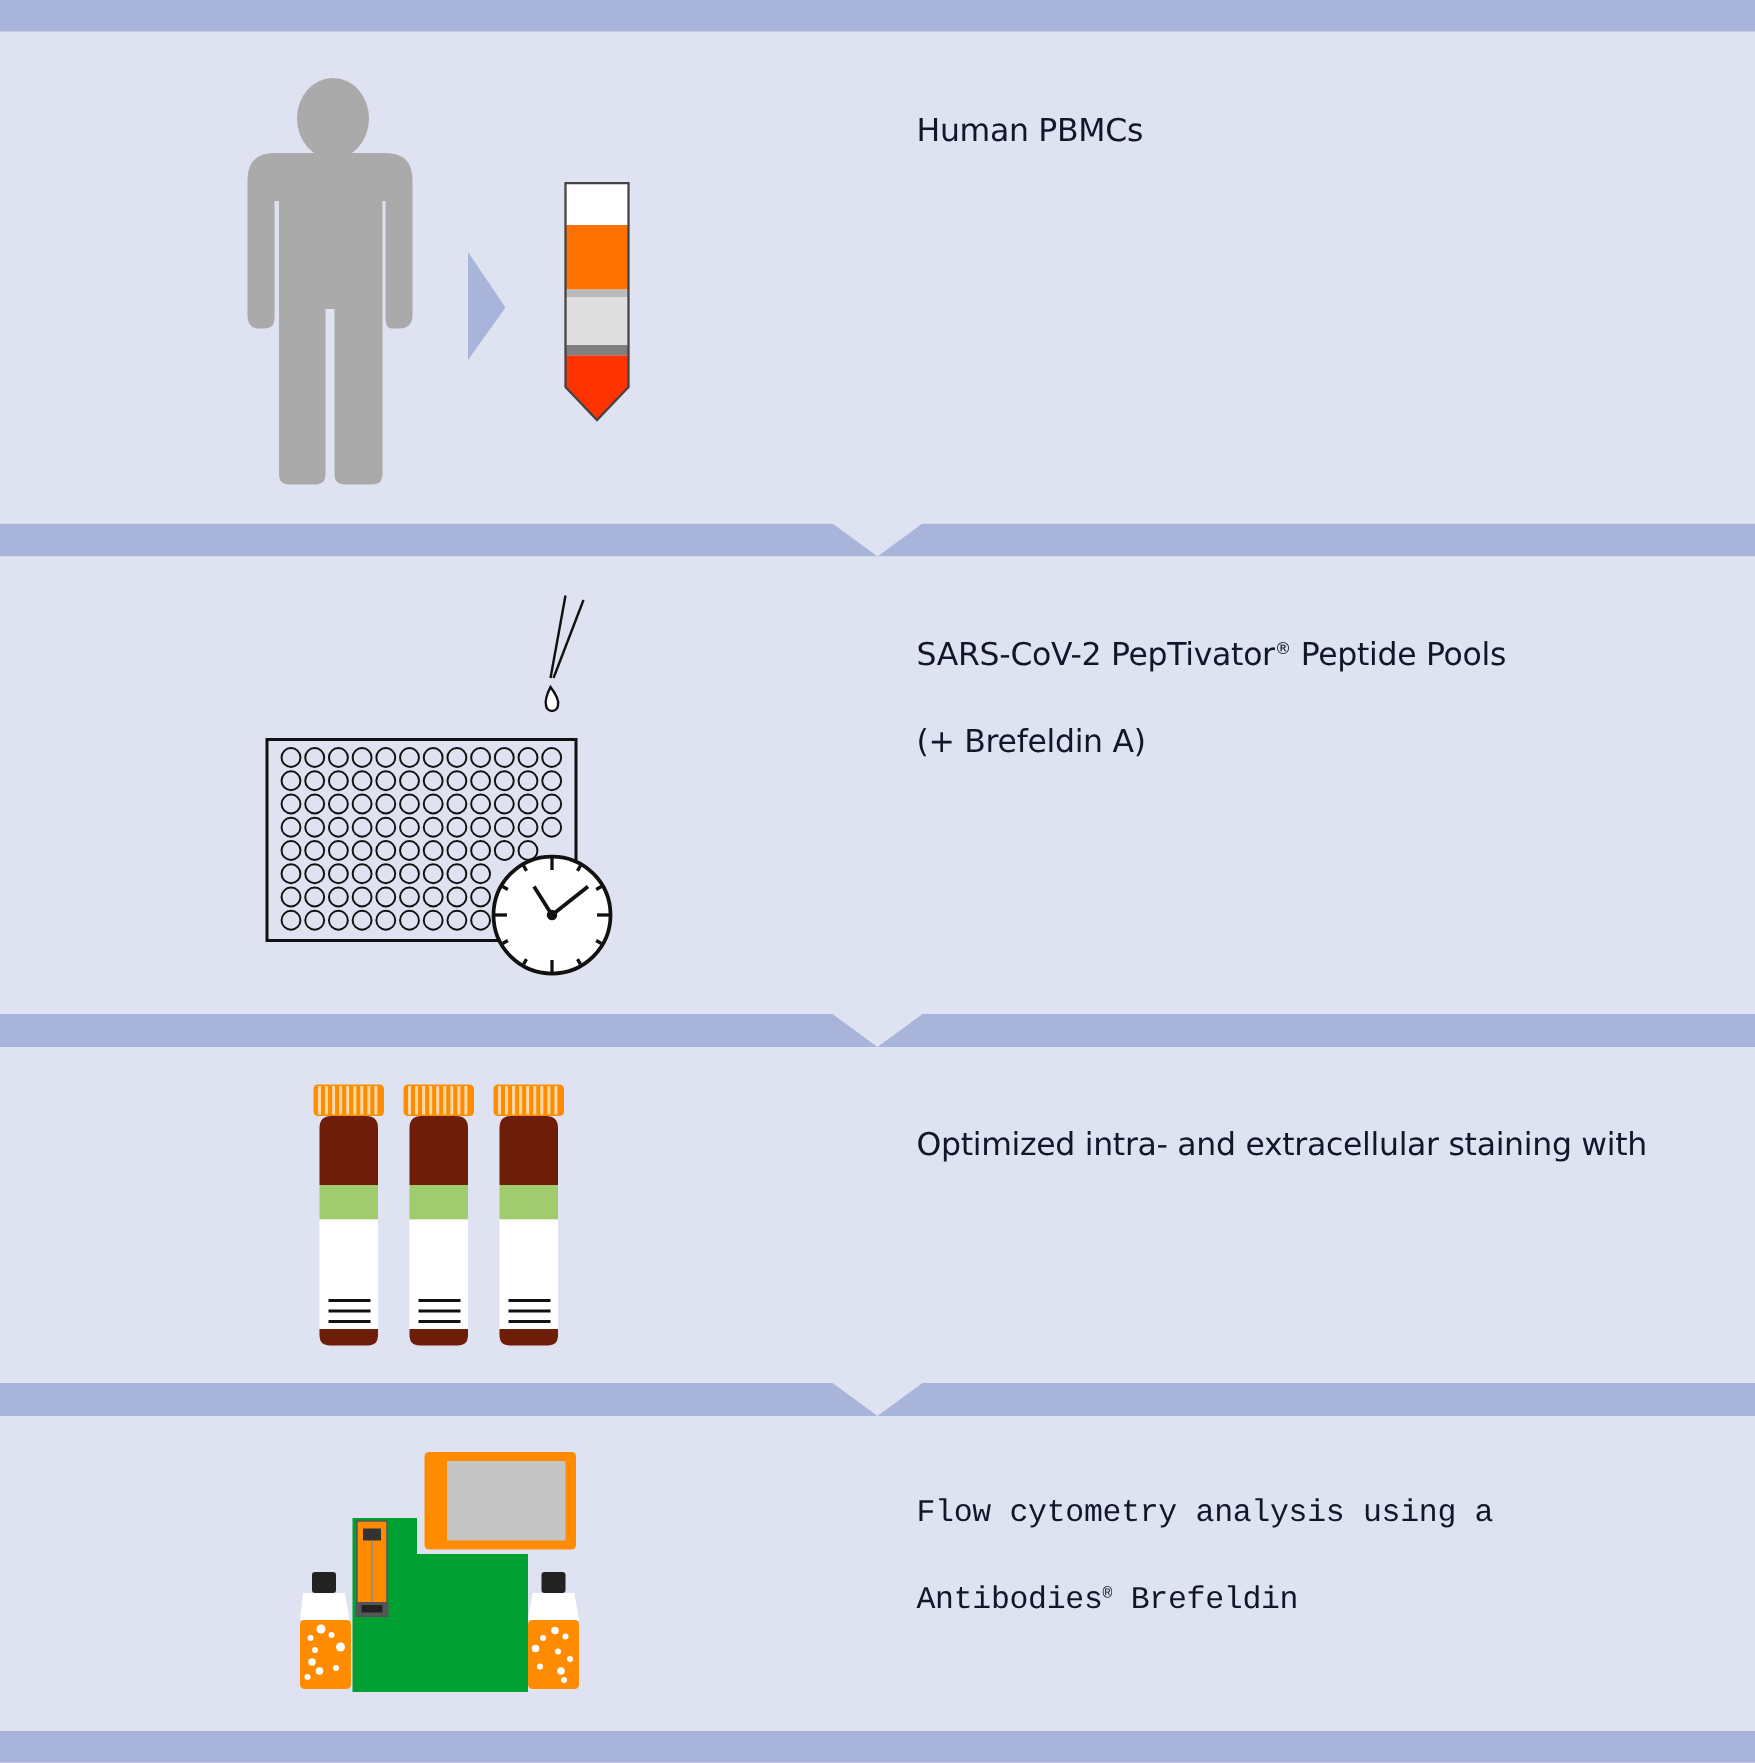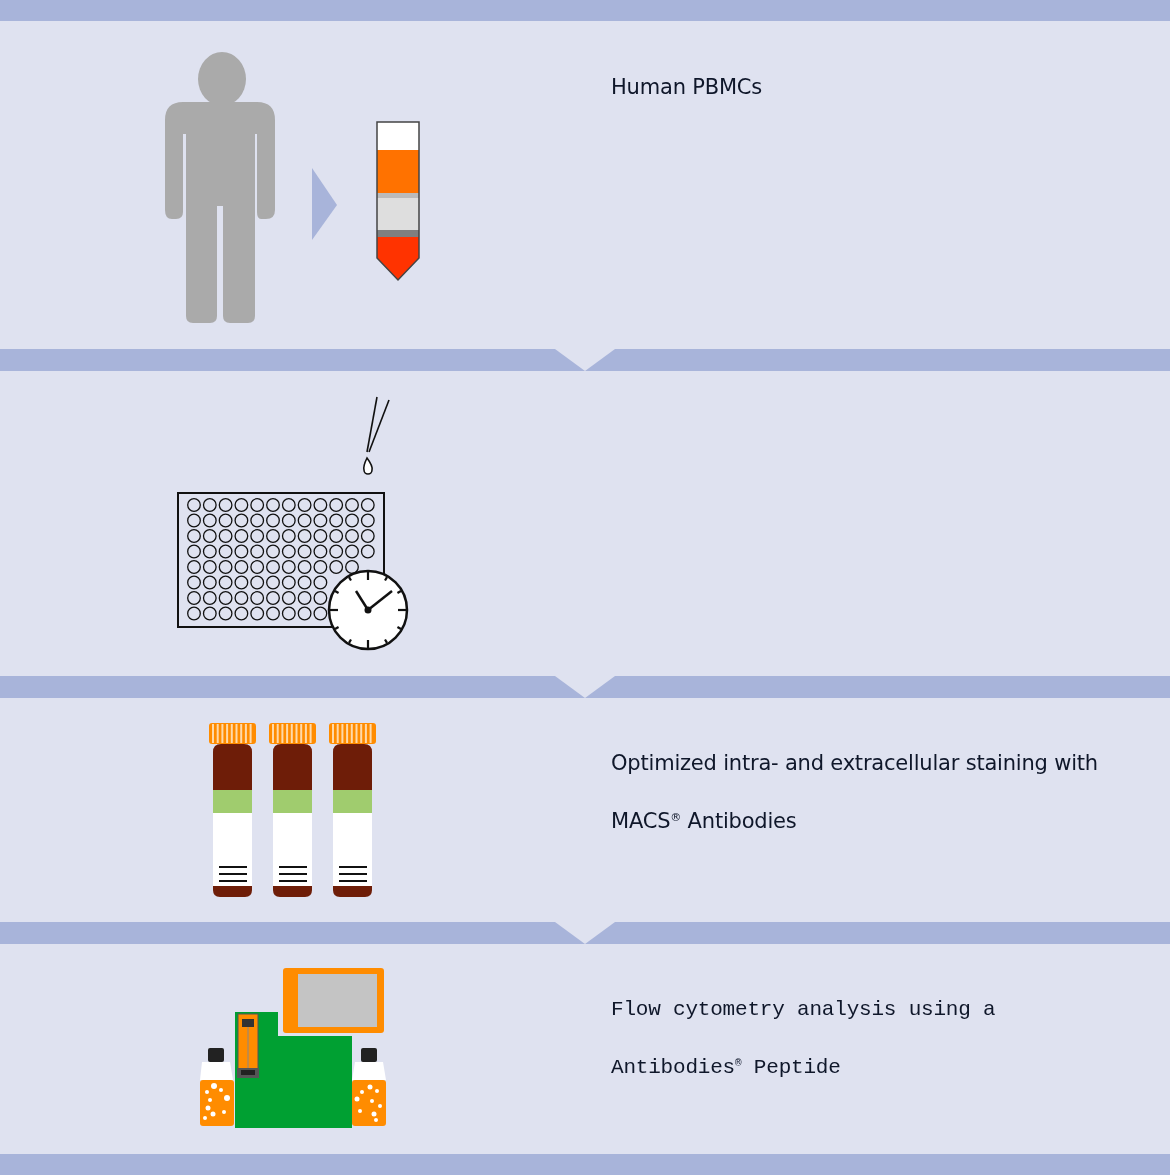--- a/index.html
+++ b/index.html
@@ -59,20 +59,22 @@
     <rect x="377" y="150" width="42" height="43" fill="#ff7200"></rect>
     <rect x="377" y="193" width="42" height="5" fill="#bbbbbb"></rect>
     <rect x="377" y="198" width="42" height="32" fill="#dedede"></rect>
     <rect x="377" y="230" width="42" height="7" fill="#7f7f80"></rect>
     <path d="M377,237 H419 V258 L398,280 L377,258 Z" fill="#ff3300"></path>
     <path d="M377,122 H419 V258 L398,280 L377,258 Z" fill="none" stroke="#444" stroke-width="1.5"></path>
   </g>
 </svg>
 
 <div class="step-text" style="top:393px;">
+  <div><span>SARS-CoV-2 PepTivator</span><sup>®</sup><span> Peptide Pools</span></div>
+  <div>(+ Brefeldin A)</div>
 </div>
 <svg class="graphic" width="600" height="700">
   <g stroke="#111" stroke-width="1.6" fill="none">
     <line x1="377" y1="397" x2="367" y2="452"></line>
     <line x1="389" y1="400" x2="369" y2="452"></line>
     <path d="M367,458 Q363,466 364,470 A4,4 0 0 0 372,470 Q373,466 367,458 Z" fill="#fff"></path>
   </g>
   <g>
     <rect x="178" y="493" width="206" height="134" fill="#dfe2f0" stroke="#111" stroke-width="2"></rect>
     <g id="wells" fill="none" stroke="#111" stroke-width="1.3">
@@ -181,21 +183,20 @@
         <line x1="351" y1="580.555136271329" x2="349" y2="577.0910346561914"></line>
       </g>
     <line x1="368" y1="610" x2="356" y2="591" stroke="#111" stroke-width="2.5"></line>
     <line x1="368" y1="610" x2="392" y2="591" stroke="#111" stroke-width="2.5"></line>
     <circle cx="368" cy="610" r="3.5" fill="#111"></circle>
   </g>
 </svg>
 
 <div class="step-text" style="top:720px;">
   <div>Optimized intra- and extracellular staining with</div>
-  <div><span>MACS</span><sup>®</sup><span> Antibodies</span></div>
 </div>
 <svg class="graphic" width="600" height="920" id="vials">
     <g>
       <rect x="209" y="723" width="47" height="21" rx="3" fill="#ff8c00"></rect>
       <rect x="212" y="724" width="2" height="19" fill="#ffd9a8"></rect>
       <rect x="216.7" y="724" width="2" height="19" fill="#ffd9a8"></rect>
       <rect x="221.4" y="724" width="2" height="19" fill="#ffd9a8"></rect>
       <rect x="226.1" y="724" width="2" height="19" fill="#ffd9a8"></rect>
       <rect x="230.8" y="724" width="2" height="19" fill="#ffd9a8"></rect>
       <rect x="235.5" y="724" width="2" height="19" fill="#ffd9a8"></rect>
@@ -245,21 +246,21 @@
       <rect x="333" y="813" width="39" height="73" fill="#ffffff"></rect>
       <path d="M333,886 H372 V890 Q372,897 365,897 H340 Q333,897 333,890 Z" fill="#6e1d08"></path>
       <rect x="339" y="866" width="28" height="2" fill="#111"></rect>
       <rect x="339" y="873" width="28" height="2" fill="#111"></rect>
       <rect x="339" y="880" width="28" height="2" fill="#111"></rect>
     </g>
   </svg>
 
 <div class="step-text" style="top:966px;font-family:Liberation Mono, monospace;">
   <div>Flow cytometry analysis using a</div>
-  <div><span>Antibodies</span><sup>®</sup><span> Peptide</span></div>
+  <div><span>Antibodies</span><sup>®</sup><span> Brefeldin</span></div>
 </div>
 <svg class="graphic" width="600" height="1150">
   <g>
     <rect x="208" y="1048" width="16" height="14" rx="2" fill="#222"></rect>
     <path d="M202,1062 H230 L233,1080 H200 Z" fill="#ffffff"></path>
     <rect x="200" y="1080" width="34" height="46" rx="3" fill="#ff8c00"></rect>
     <g fill="#fff">
       <circle cx="214" cy="1086" r="3"></circle>
         <circle cx="221" cy="1090" r="2"></circle>
         <circle cx="207" cy="1092" r="2"></circle>

